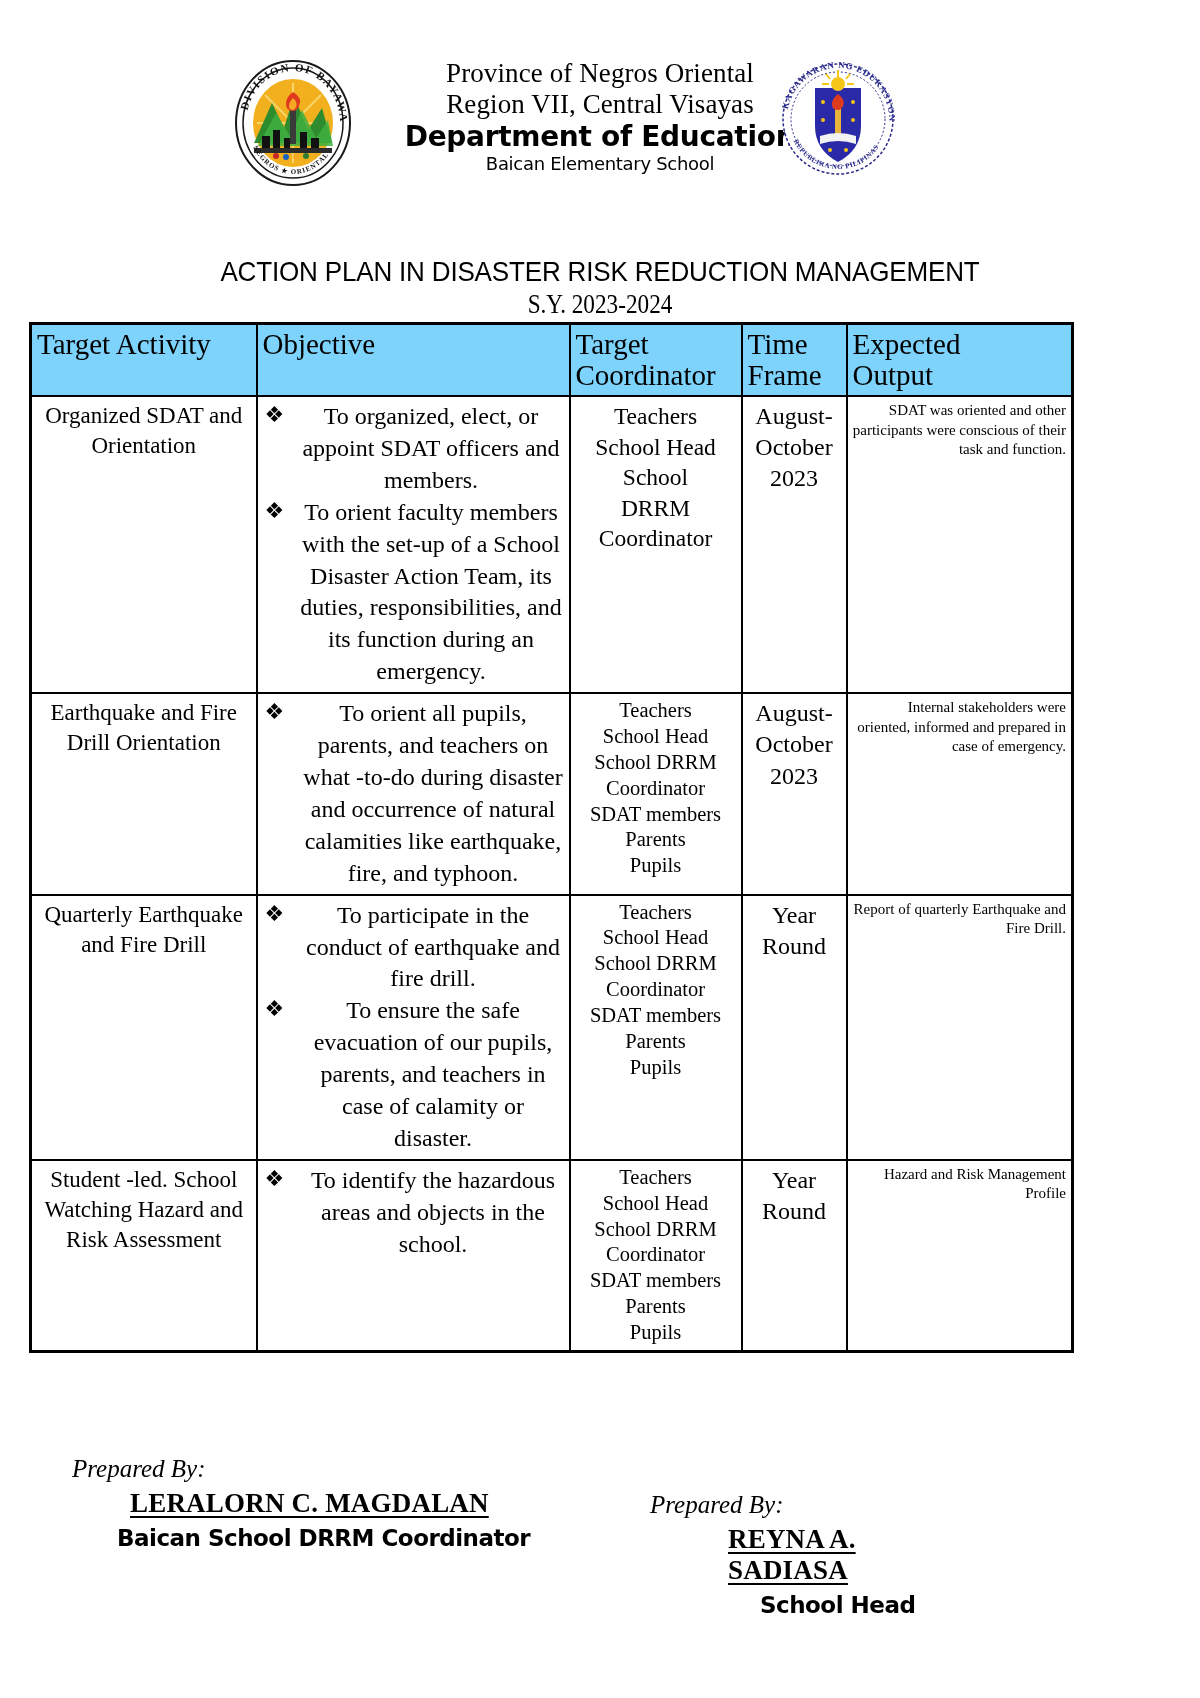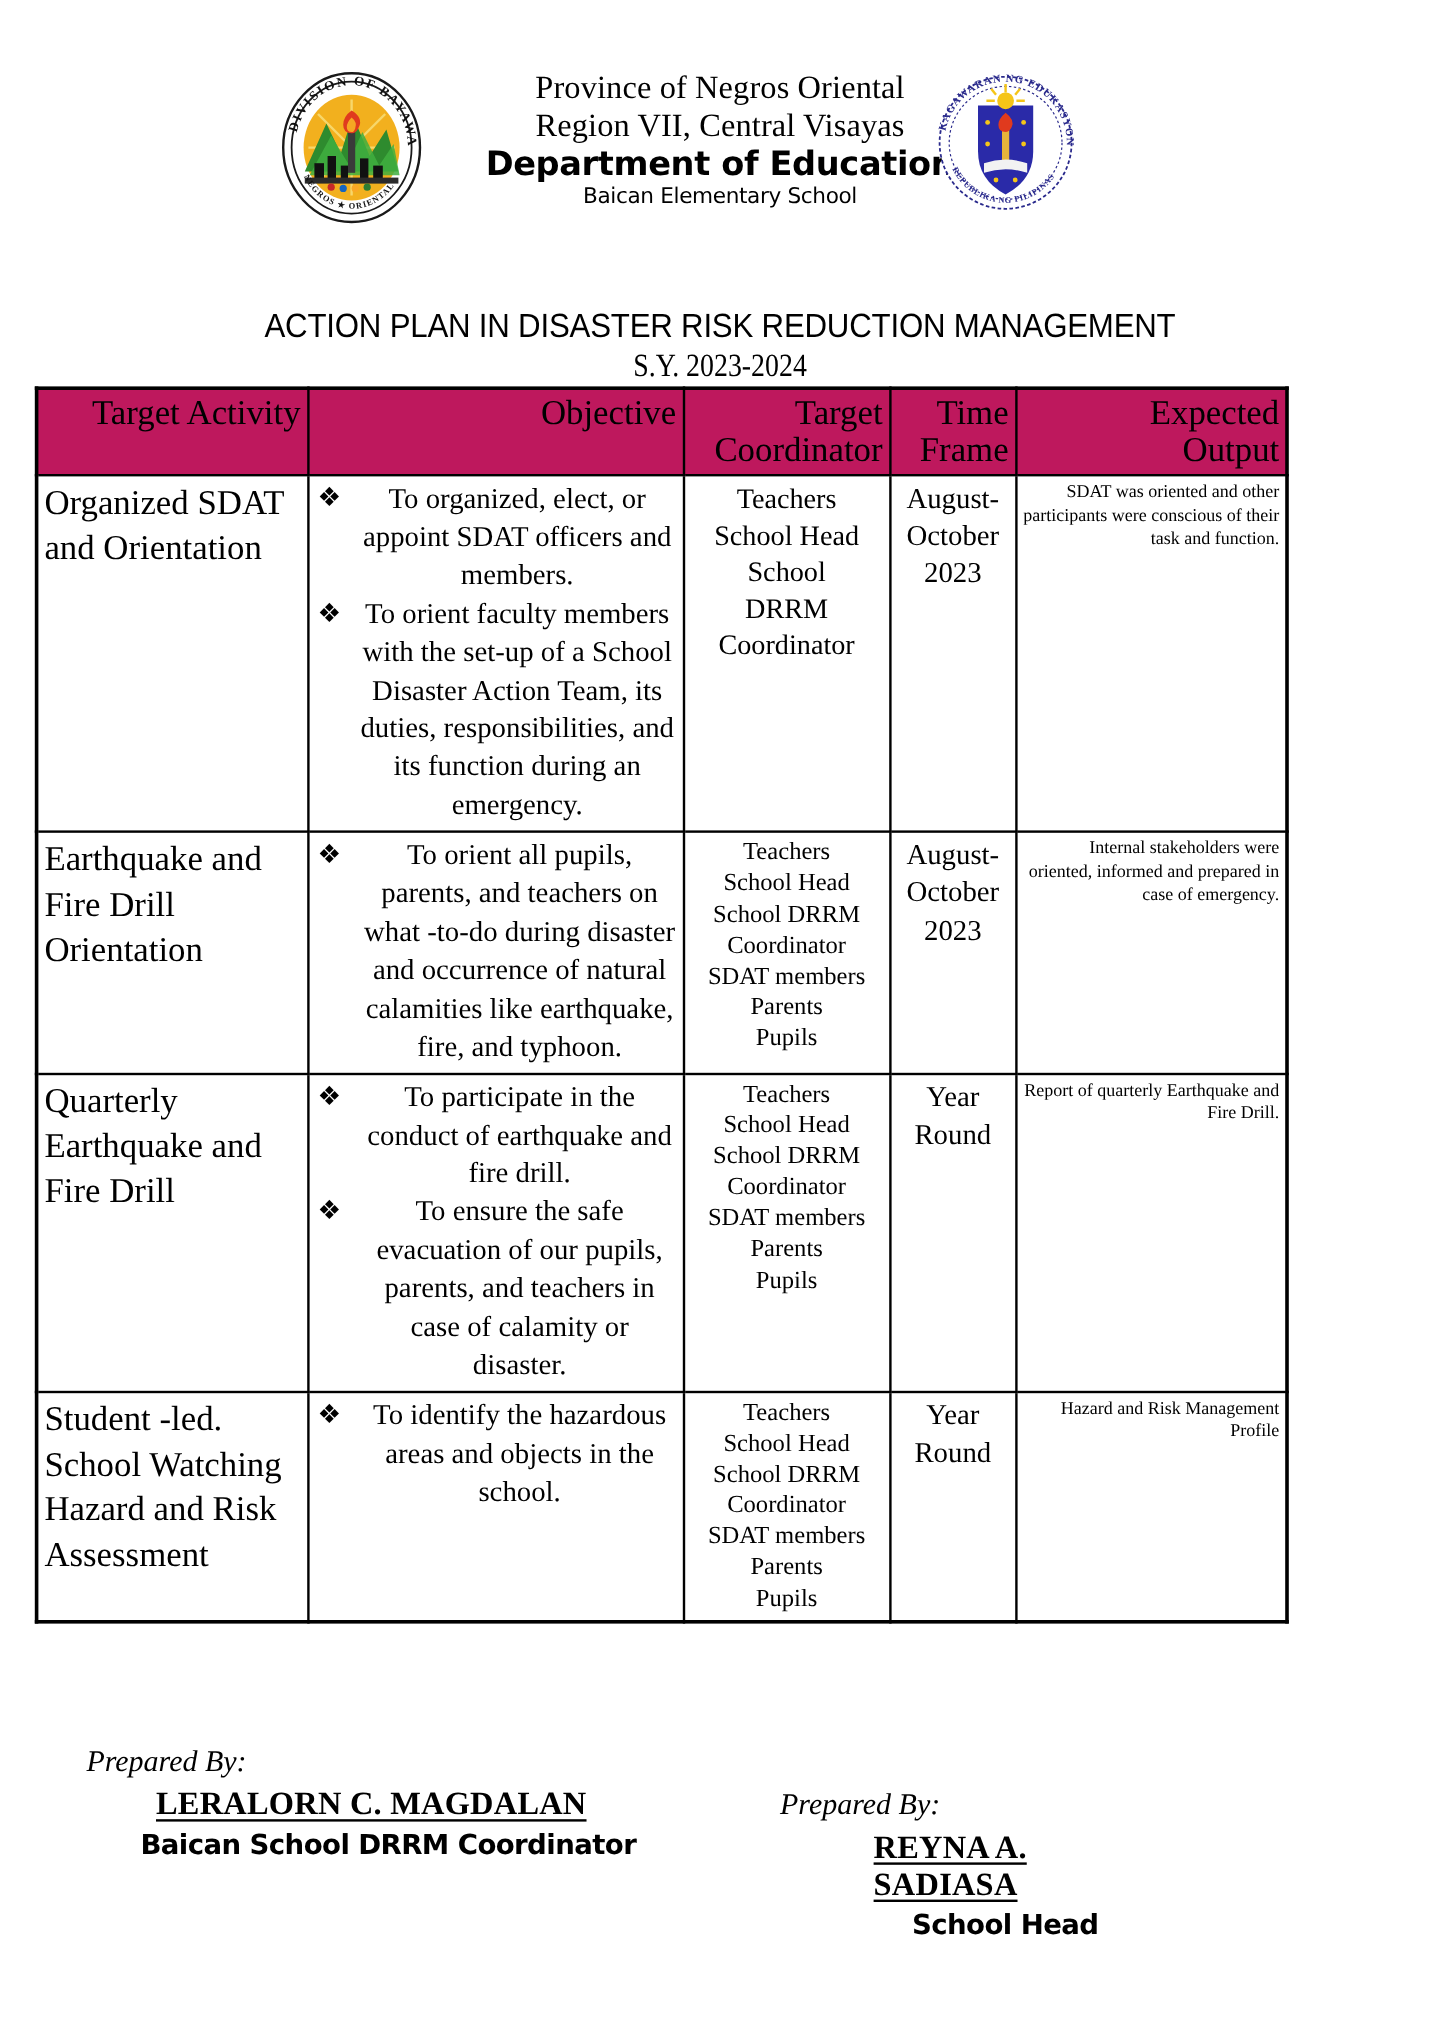--- a/index.html
+++ b/index.html
@@ -87,37 +87,38 @@
     table-layout: fixed;
     border: 3px solid #000;
   }
   table.plan td, table.plan th {
     border: 2px solid #000;
     vertical-align: top;
     padding: 4px 5px;
     font-family: "Liberation Serif", serif;
   }
   thead th {
-    background: #be185d;
-    text-align: right;
+    background: #7dd3fc;
+    text-align: left;
     font-weight: normal;
     font-size: 29px;
     line-height: 1.07;
     padding: 5px 4px 7px 4px;
     vertical-align: top;
   }
   
   col.c1 { width: 226px; }
   col.c2 { width: 313px; }
   col.c3 { width: 172px; }
   col.c4 { width: 105px; }
   col.c5 { width: 226px; }
 
   td.activity {
-    font-size: 29px;
+    text-align: center;
+    font-size: 23px;
     line-height: 1.3;
     padding-top: 8px;
   }
   td.objective {
     font-size: 24px;
     line-height: 1.33;
     padding-top: 8px;
     padding-left: 12px;
     padding-right: 6px;
   }

